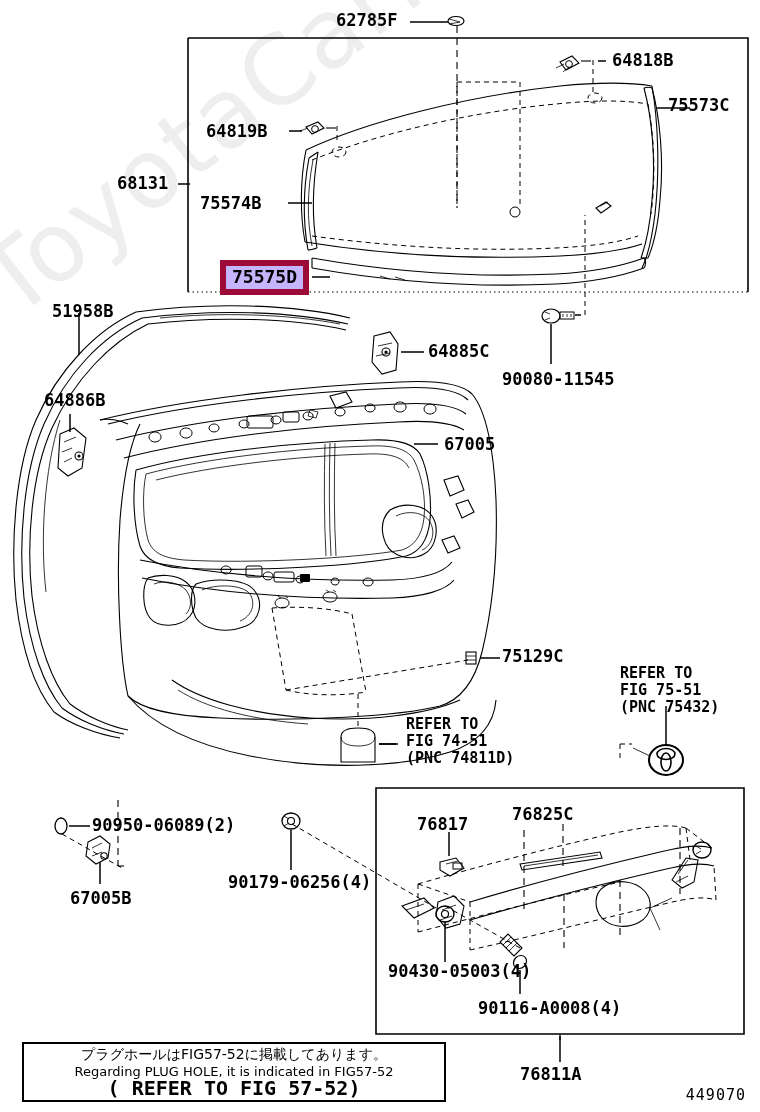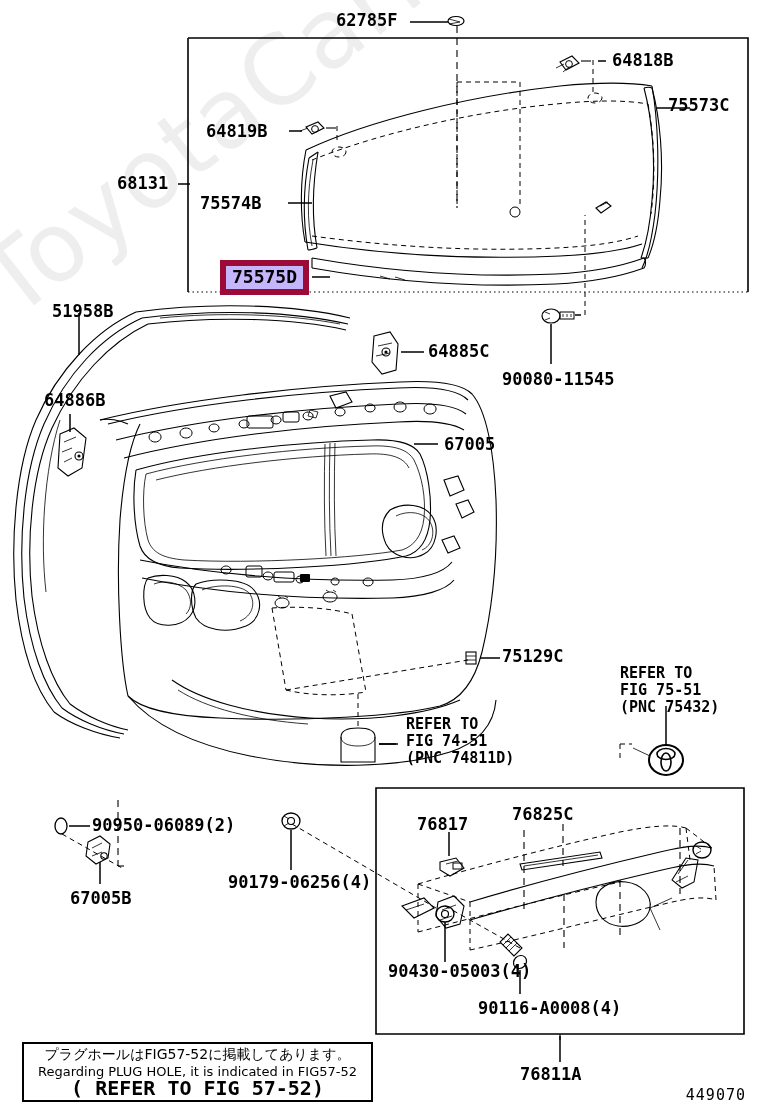--- a/index.html
+++ b/index.html
@@ -61,21 +61,21 @@
     font-family:"DejaVu Sans Mono","Liberation Mono",monospace;
     font-weight:700;
     font-size:18px;
     color:#000;
     line-height:20px;
   }
   
   #noteBox{
     position:absolute;
     left:22px; top:1042px;
-    width:351px; height:60px;
+    width:424px; height:60px;
     border:2px solid #000;
     background:#fff;
     box-sizing:border-box;
     text-align:center;
     z-index:4;
   }
   #noteBox .jp{
     font-family:"DejaVu Sans","Liberation Sans",sans-serif;
     font-size:14px;
     line-height:18px;

